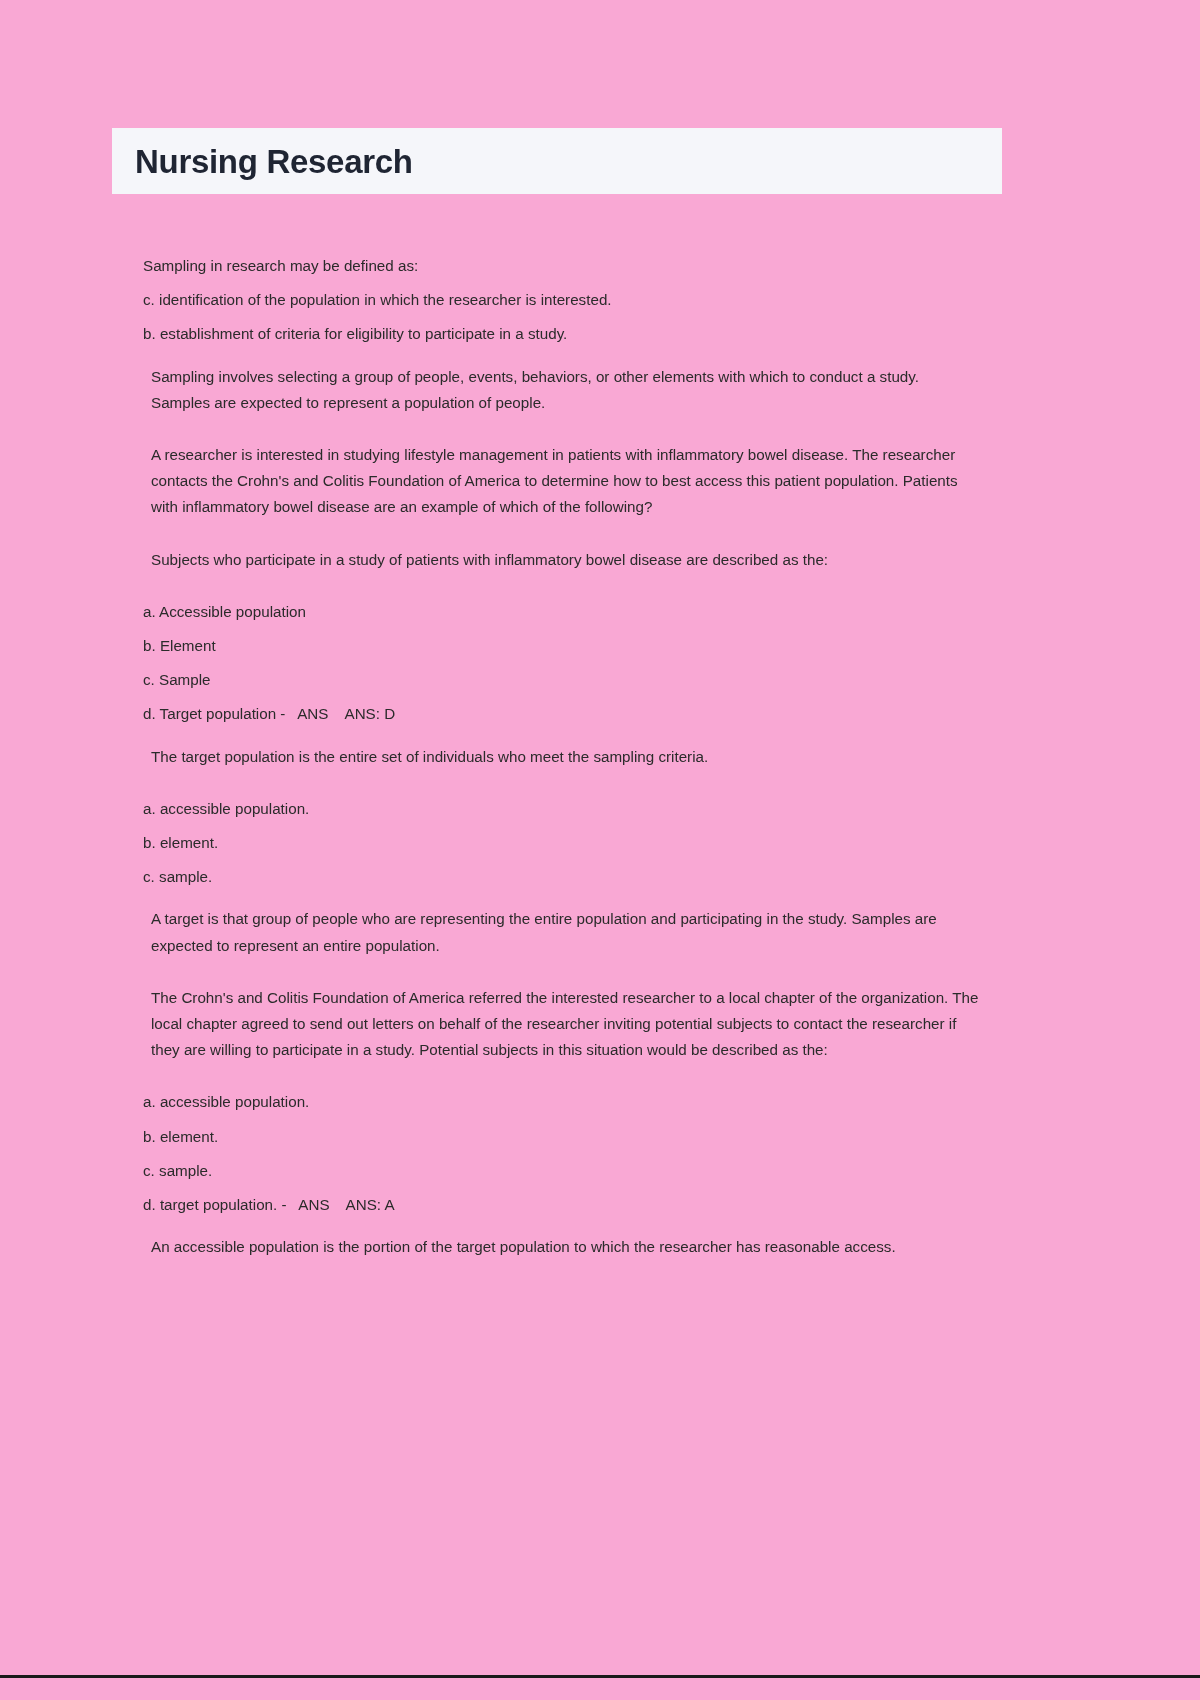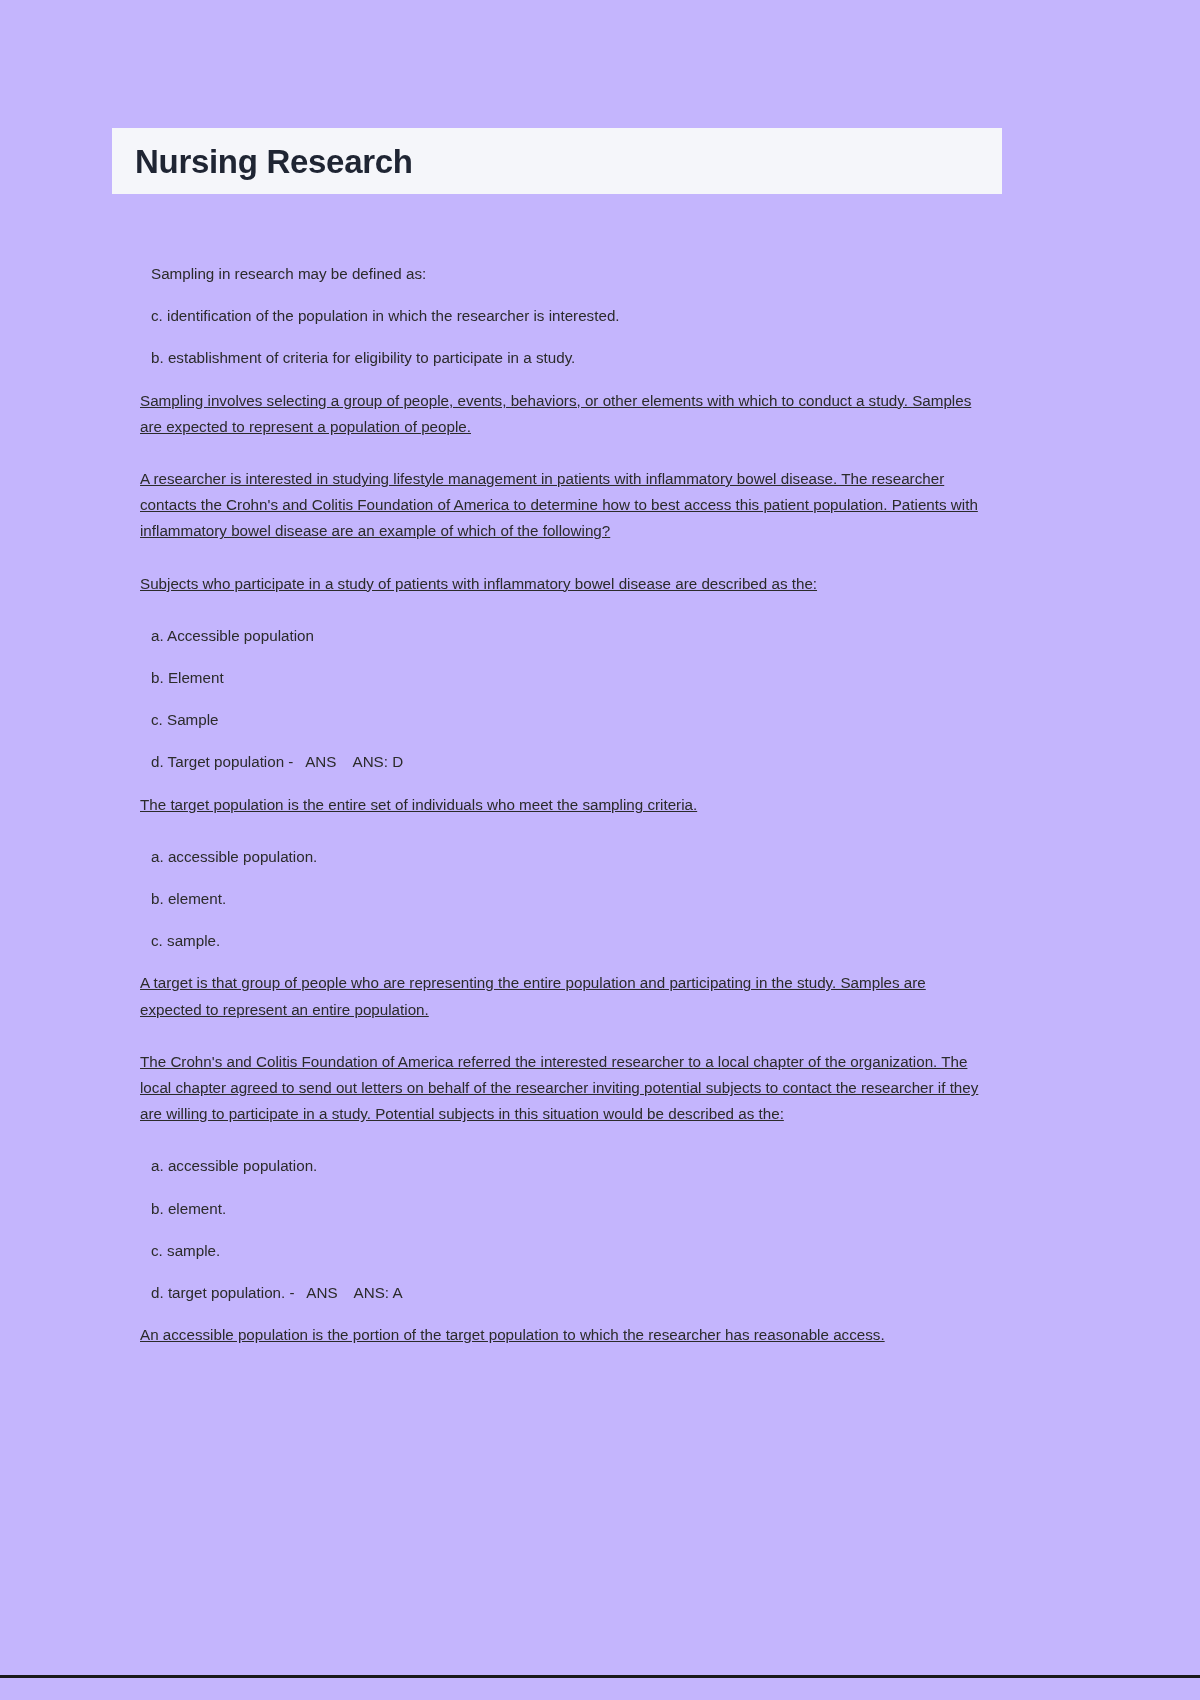--- a/index.html
+++ b/index.html
@@ -12,21 +12,21 @@
     height: 1700px;
     font-family: "Liberation Sans", sans-serif;
     position: relative;
     overflow: hidden;
   }
   .page {
     position: absolute;
     top: 0; left: 0;
     width: 1200px;
     height: 1700px;
-    background: #c4b5fd;
+    background: #f9a8d4;
     box-sizing: border-box;
   }
   .title-band {
     position: absolute;
     left: 112px;
     top: 128px;
     width: 890px;
     height: 66px;
     background: #f5f6fa;
     display: flex;
@@ -48,31 +48,30 @@
     width: 860px;
   }
   .block {
     margin: 0 0 26px 0;
   }
   .block:last-child { margin-bottom: 0; }
   .line {
     font-size: 15.2px;
     line-height: 26.2px;
     color: #2b2b2b;
-    margin: 16px;
+    margin: 8px;
     white-space: pre-wrap;
     word-wrap: break-word;
   }
   .para {
     font-size: 15.2px;
     line-height: 26.2px;
     color: #2b2b2b;
-    margin: 5px;
+    margin: 16px;
     text-align: left;
-    text-decoration: underline;
   }
   .footer-rule {
     position: absolute;
     left: 0;
     bottom: 22px;
     width: 1200px;
     height: 3px;
     background: #1a1a1a;
   }
 </style>

